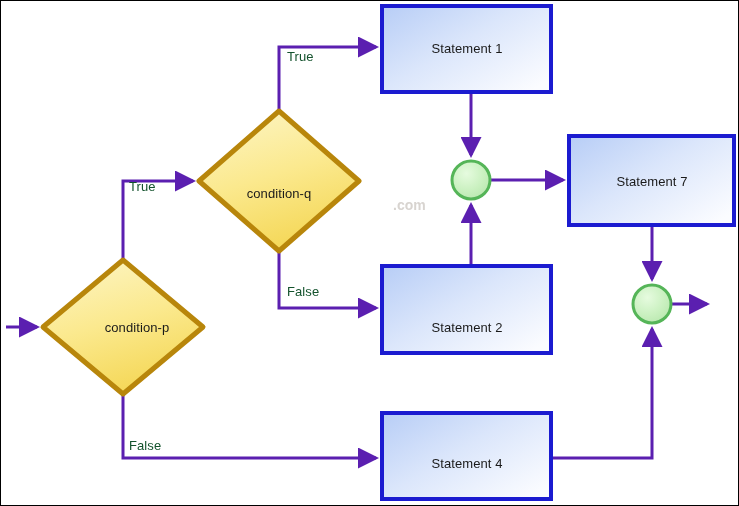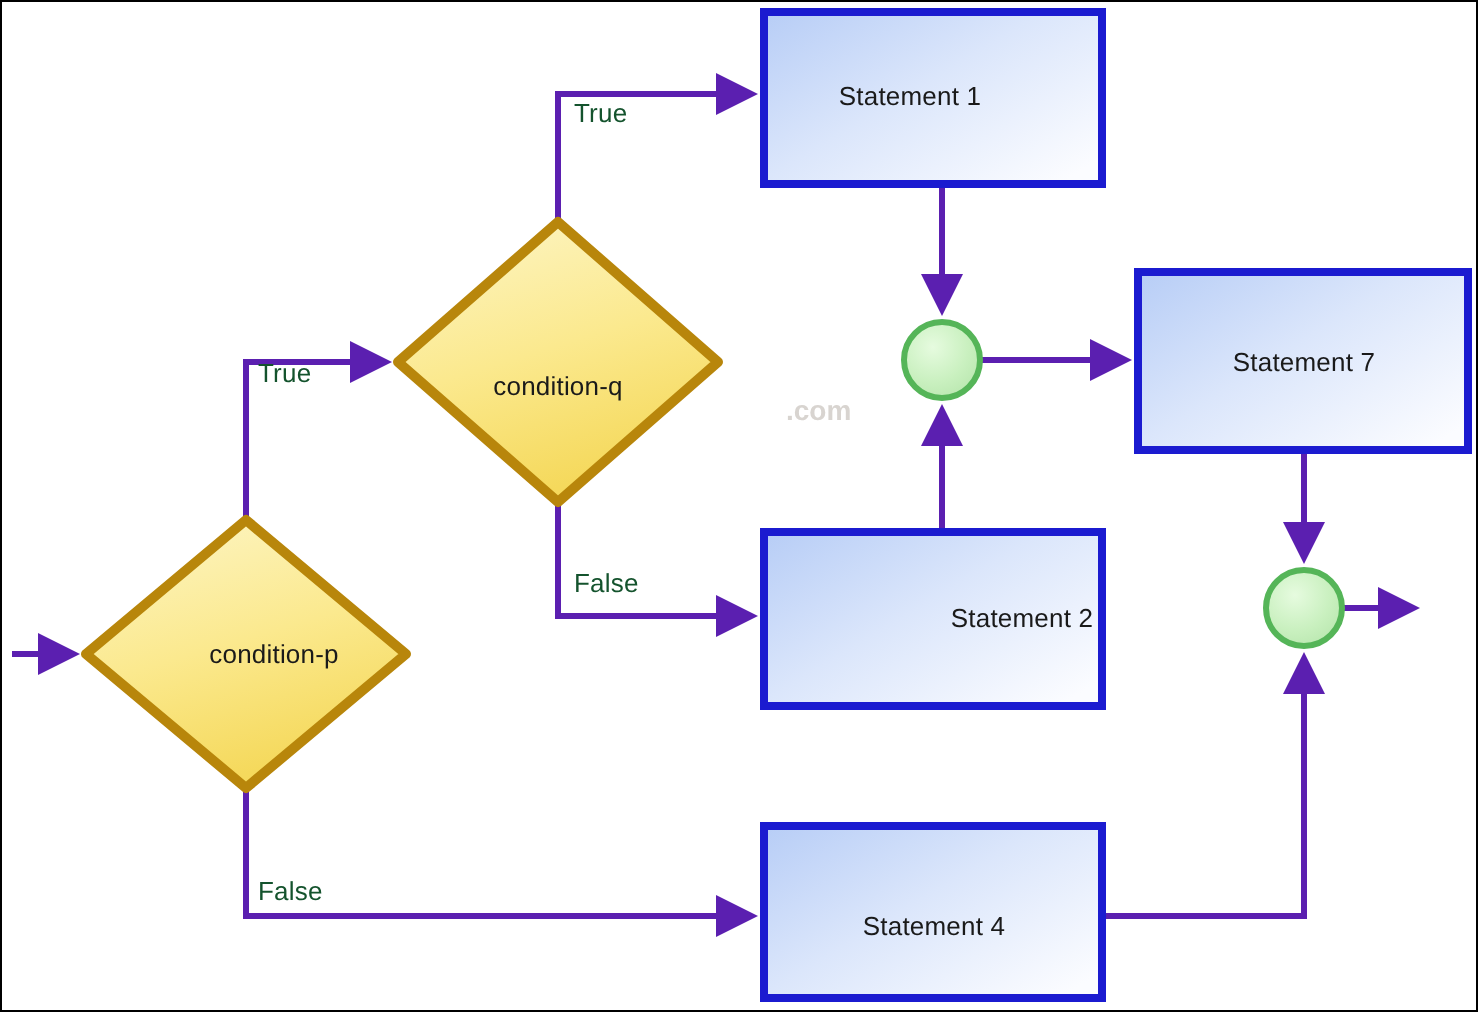--- a/index.html
+++ b/index.html
@@ -117,22 +117,22 @@
       <circle cx="470" cy="179" r="19" fill="url(#gradMerge)" stroke="#55b558" stroke-width="3"></circle>
       <circle cx="651" cy="303" r="19" fill="url(#gradMerge)" stroke="#55b558" stroke-width="3"></circle>
     </g>
   </svg>
 
   <div class="watermark wm-sub">.com</div>
 
   <div class="node-label" style="left:136px; top:326px;">condition-p</div>
   <div class="node-label" style="left:278px; top:192px;">condition-q</div>
 
-  <div class="node-label" style="left:454px; top:47px;">Statement 1</div>
-  <div class="node-label" style="left:466px; top:308px;margin-left:44px;">Statement 2</div>
+  <div class="node-label" style="left:466px; top:47px;">Statement 1</div>
+  <div class="node-label" style="left:466px; top:326px;">Statement 2</div>
   <div class="node-label" style="left:651px; top:180px;">Statement 7</div>
   <div class="node-label" style="left:466px; top:462px;">Statement 4</div>
 
   <div class="edge-label" style="left:128px; top:178px;">True</div>
   <div class="edge-label" style="left:128px; top:437px;">False</div>
   <div class="edge-label" style="left:286px; top:48px;">True</div>
   <div class="edge-label" style="left:286px; top:283px;">False</div>
 
 </div>
 

